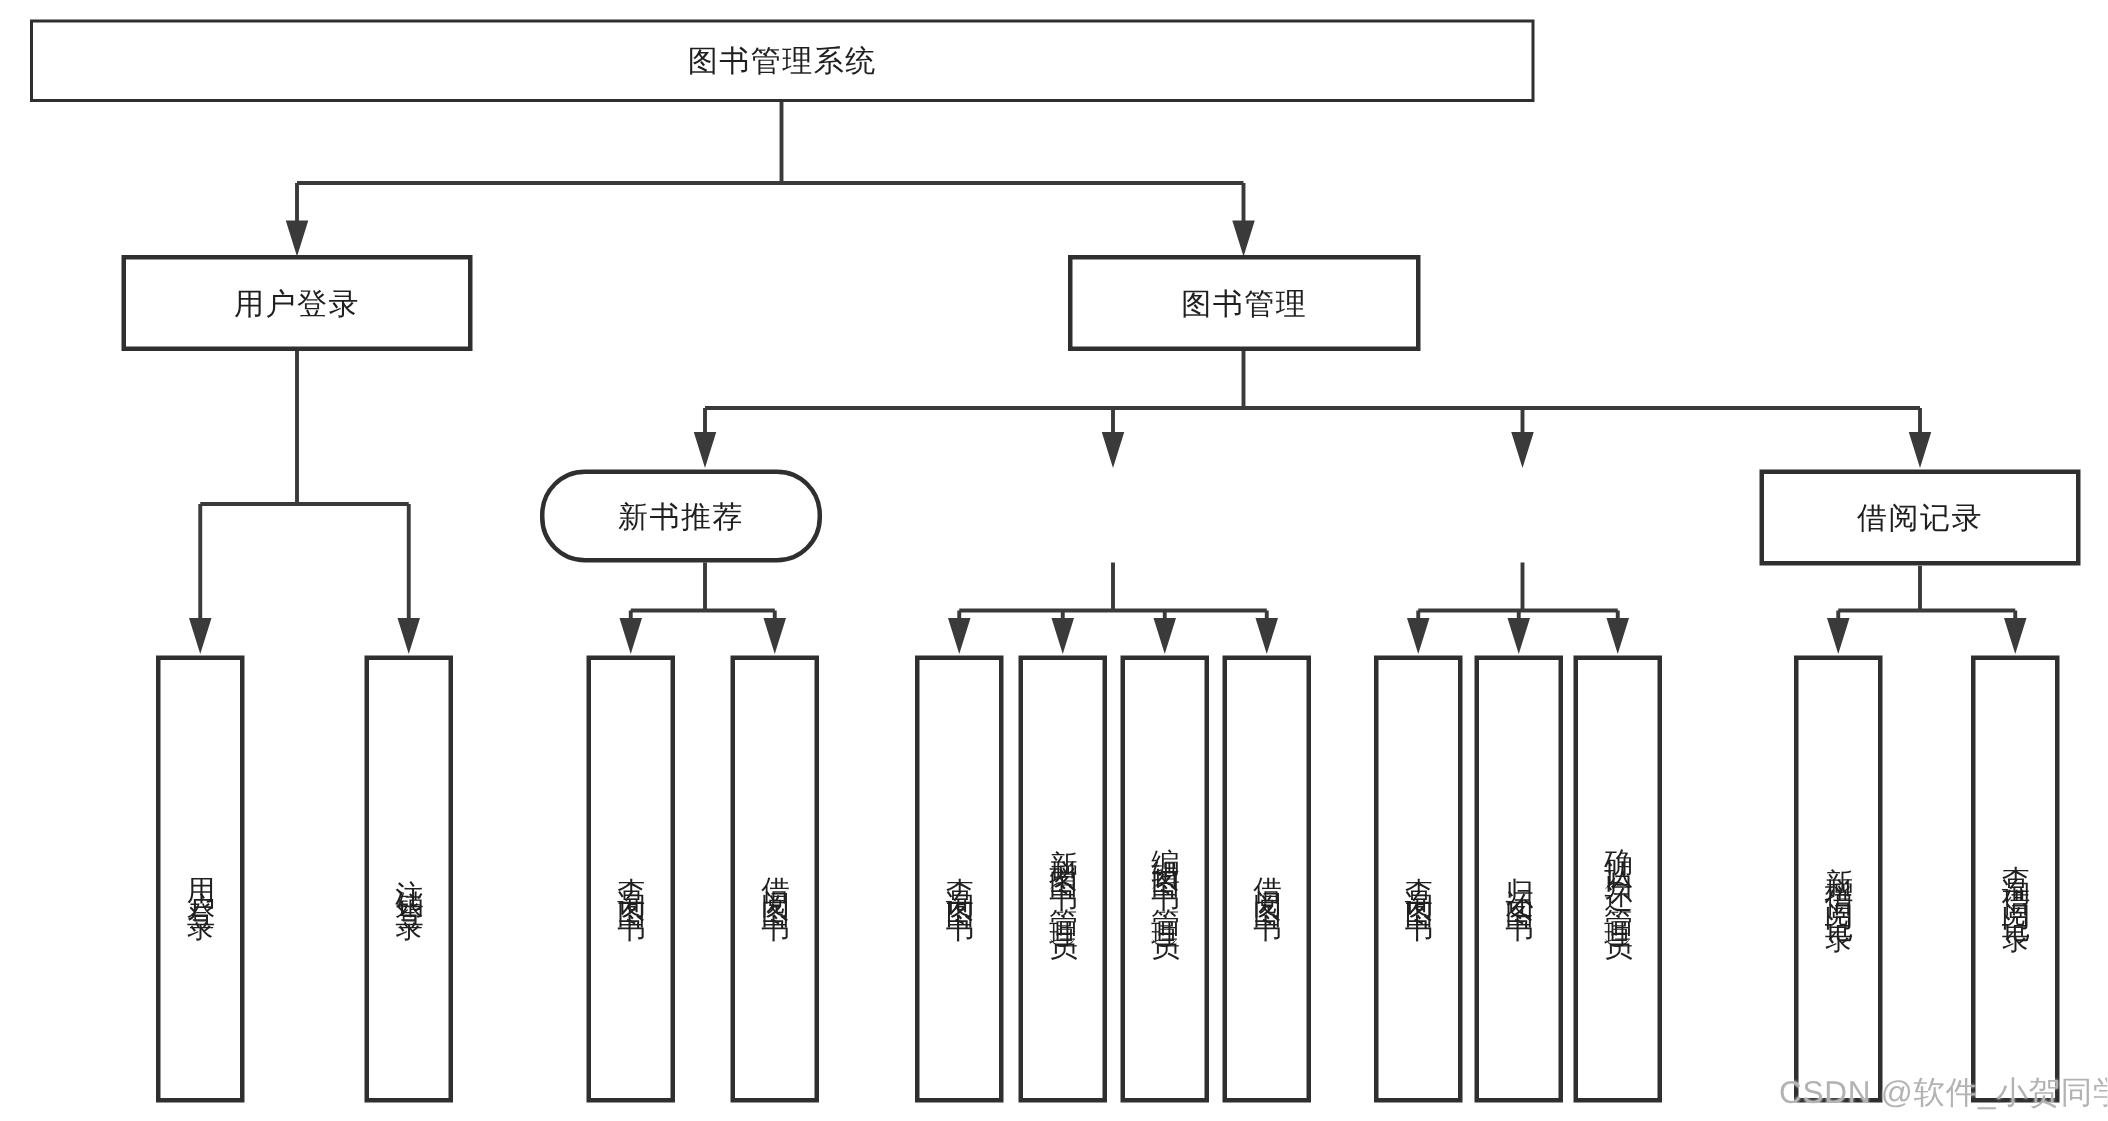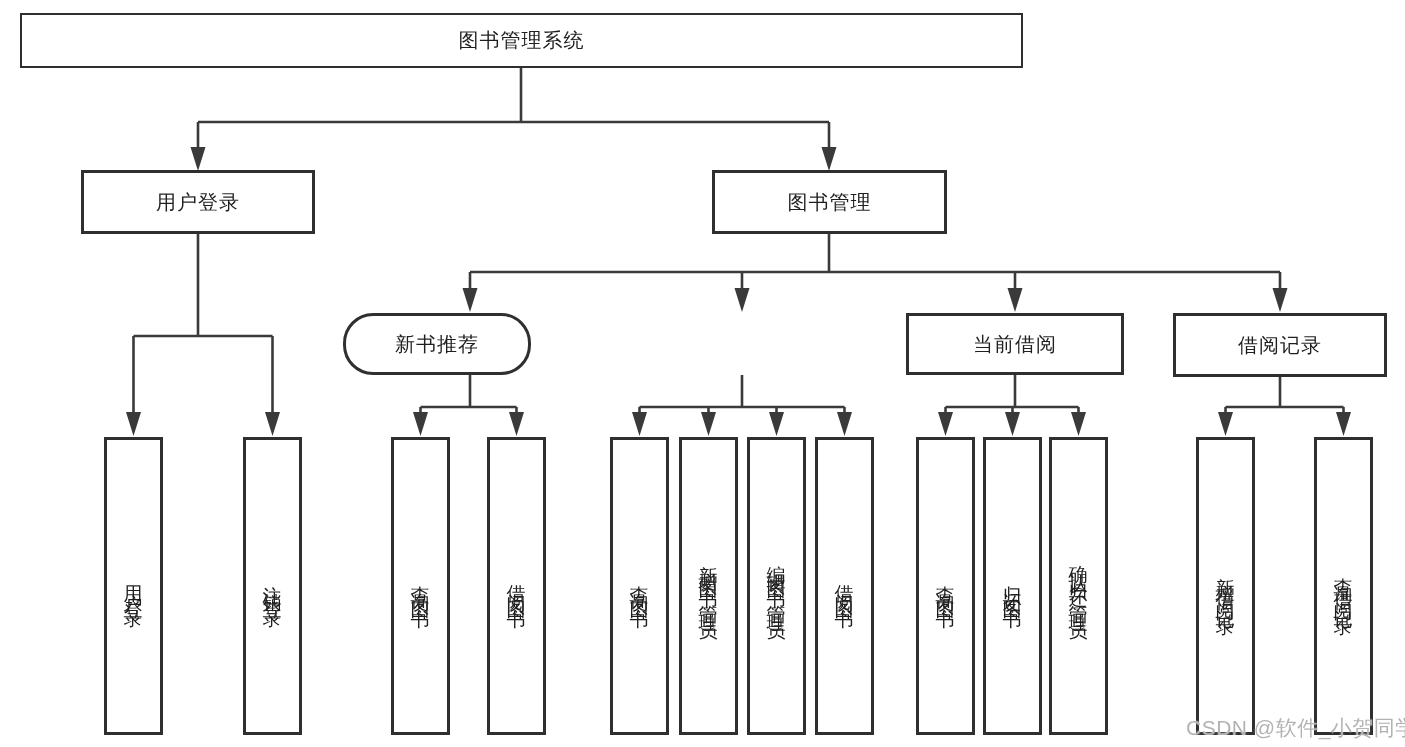--- a/index.html
+++ b/index.html
@@ -148,25 +148,22 @@
     <span>图书管理系统</span>
   </div>
 
   <div class="box" style="left:81px; top:170px; width:234px; height:64px;">
     <span>用户登录</span>
   </div>
   <div class="box" style="left:712px; top:170px; width:235px; height:64px;">
     <span>图书管理</span>
   </div>
 
-  <div class="box" style="left:343px; top:313px; width:188px; height:62px;border-radius:30px;">
+  <div class="box" style="left:360px; top:313px; width:188px; height:62px;border-radius:30px;">
     <span>新书推荐</span>
-  </div>
-  <div class="box" style="left:906px; top:313px; width:218px; height:62px;">
-    <span>当前借阅</span>
   </div>
   <div class="box" style="left:1173px; top:313px; width:214px; height:64px;">
     <span>借阅记录</span>
   </div>
 
   <div class="vbox" style="left:104px;">
     <span>用户登录</span>
   </div>
   <div class="vbox" style="left:243px;">
     <span>注销登录</span>

